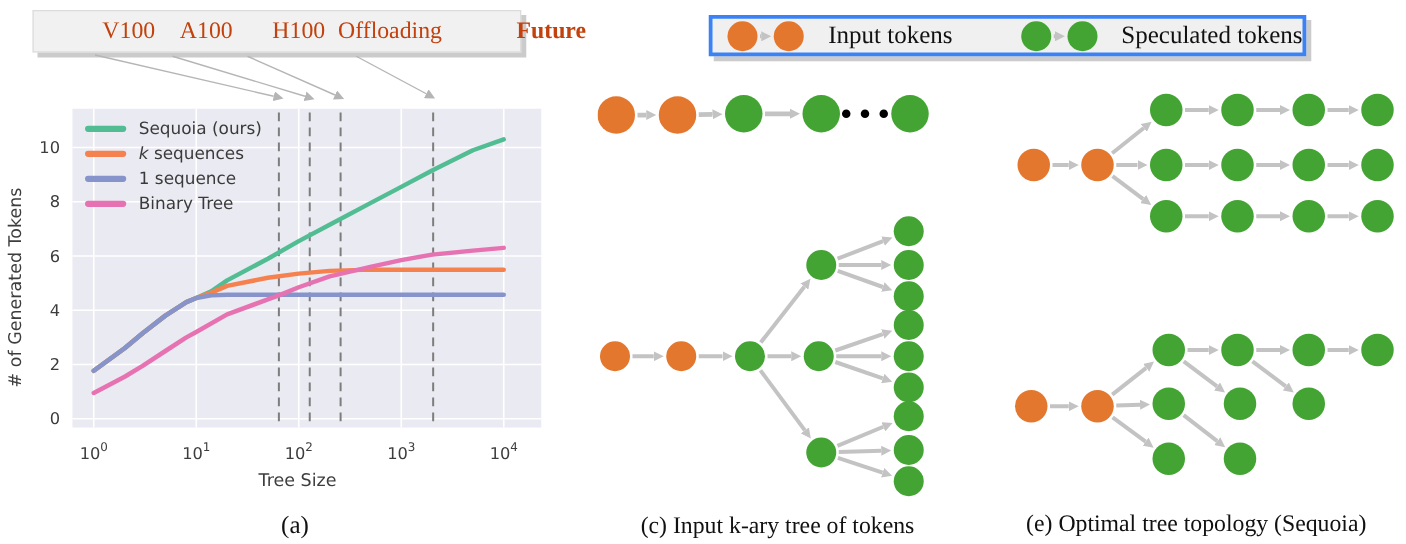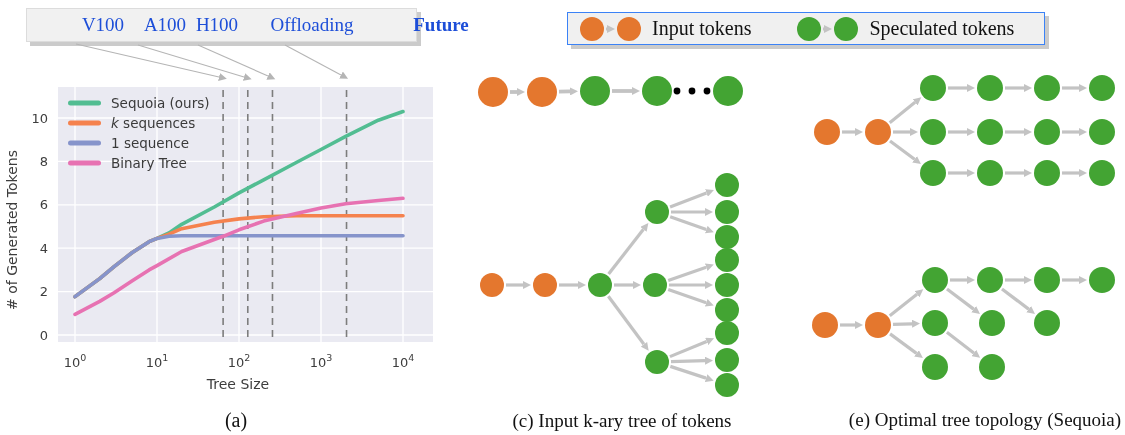--- a/index.html
+++ b/index.html
@@ -4,52 +4,52 @@
 <style>
   html,body{margin:0;padding:0;background:#ffffff;}
   .stage{position:relative;width:1125px;height:435px;background:#ffffff;overflow:hidden;
          font-family:"DejaVu Sans","Liberation Sans",sans-serif;}
   .abs{position:absolute;}
   .serif{font-family:"Liberation Serif","DejaVu Serif",serif;color:#111;}
   
   .hwbox{position:absolute;left:26px;top:8px;width:389px;height:32px;background:#f1f1f1;
          border:1px solid #dcdcdc;box-shadow:4px 4px 0 rgba(140,140,140,.45);}
   .hwlabel{position:absolute;top:0;height:32px;line-height:32px;transform:translateX(-50%);
-           font-family:"Liberation Serif","DejaVu Serif",serif;font-size:19px;color:#1d4ed8;white-space:nowrap;}
+           font-family:"Liberation Serif","DejaVu Serif",serif;font-size:19px;color:#c2410c;white-space:nowrap;}
   .hwlabel.bold{font-weight:bold;}
   
   .tokbox{position:absolute;left:567px;top:12px;width:478px;height:33px;background:#f0f0f0;
-          border:1px solid #3b82f6;box-shadow:4px 4px 0 rgba(140,140,140,.45);
-          display:flex;align-items:center;box-sizing:border-box;padding-left:10px;}
+          border:3px solid #3b82f6;box-shadow:4px 4px 0 rgba(140,140,140,.45);
+          display:flex;align-items:center;box-sizing:border-box;padding-left:10px;justify-content:space-between;}
   .toklabel{font-size:20px;margin-left:8px;white-space:nowrap;}
   .gap2{margin-left:44px;}
   .pair{display:inline-block;}
   
   #panel-b{left:478px;top:72px;}
   #panel-c{left:478px;top:170px;}
   #panel-d{left:800px;top:60px;}
   #panel-e{left:800px;top:255px;}
   #connectors{left:0;top:38px;pointer-events:none;}
   #chart{left:0;top:80px;}
   .caption{position:absolute;transform:translateX(-50%);font-size:19px;white-space:nowrap;text-align:center;}
   #cap-a{left:236px;top:409px;font-size:20px;}
   #cap-b{left:620px;top:133px;}
   #cap-c{left:622px;top:410px;}
   #cap-d{left:957px;top:210px;}
-  #cap-e{left:957px;top:409px;margin-left:28px;}
+  #cap-e{left:957px;top:409px;}
 </style>
 </head>
 <body>
 
 <div class="stage">
 
   <div class="hwbox" id="hwbox">
       <span class="hwlabel" style="left: 76px;">V100</span>
       <span class="hwlabel" style="left: 138px;">A100</span>
-      <span class="hwlabel" style="left: 190px;">H100</span>
+      <span class="hwlabel" style="left: 212px;">H100</span>
       <span class="hwlabel" style="left: 285px;">Offloading</span>
       <span class="hwlabel bold" style="left: 377px; margin-left: 37px;">Future</span>
     </div>
   <svg class="abs" id="connectors" width="445" height="48">
       <defs>
         <marker id="conn-ah" markerWidth="9" markerHeight="8" refX="0" refY="4" orient="auto" markerUnits="userSpaceOnUse">
           <path d="M0,0 L8,4 L0,8 z" fill="#b5b5b5"></path>
         </marker>
       </defs>
       <line x1="76" y1="6" x2="219" y2="39" stroke="#b5b5b5" stroke-width="1.1" marker-end="url(#conn-ah)"></line>

